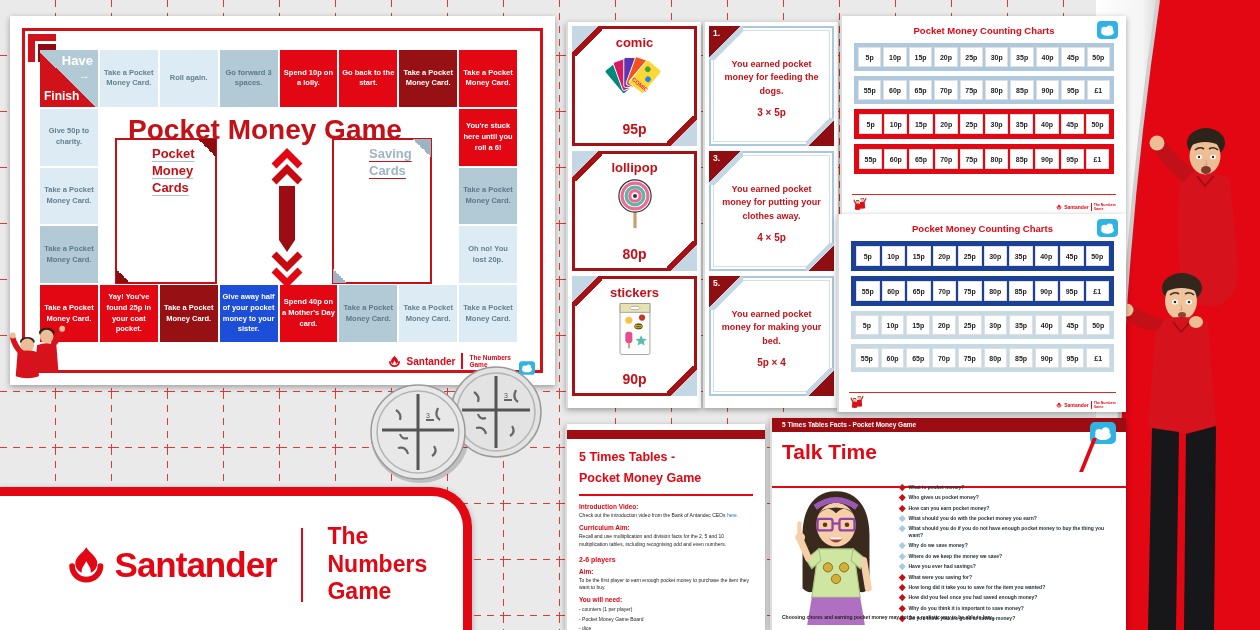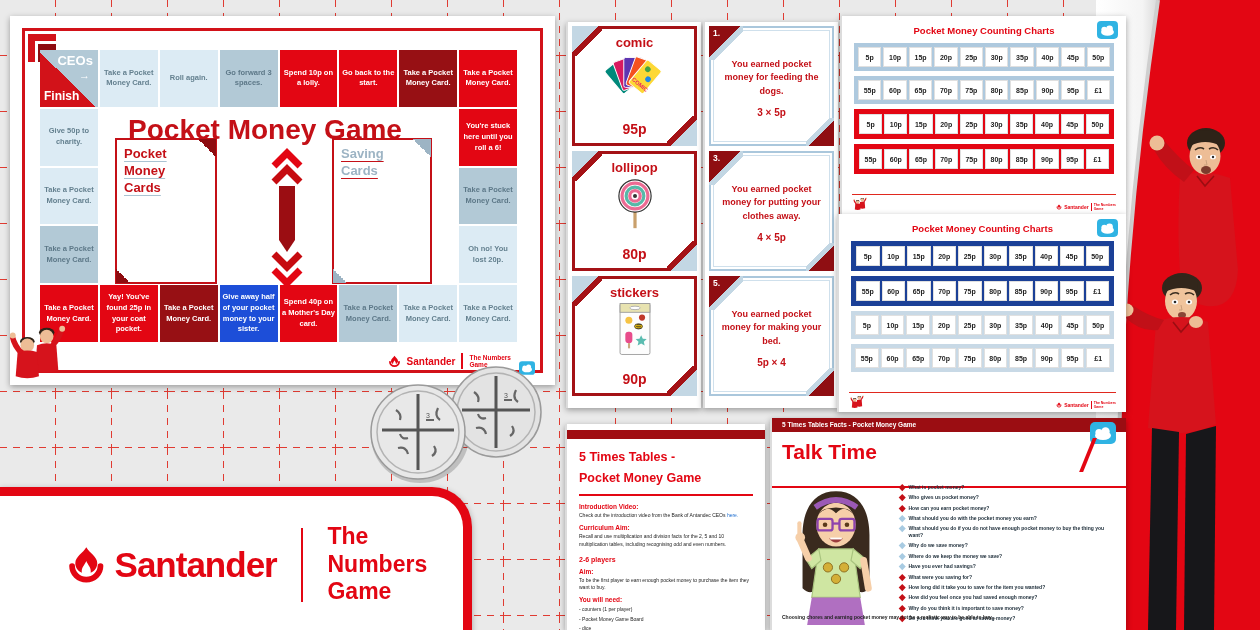--- a/index.html
+++ b/index.html
@@ -23,21 +23,21 @@
   .bcell.mid{background:#b2c9d6;color:#5d7888;}
   .bcell.red{background:#e30613;color:#fff;}
   .bcell.dark{background:#971014;color:#fff;}
   .bcell.dark2{background:#1d4ed8;color:#fff;}
   .start-cell{grid-area:1/1;position:relative;background:linear-gradient(to top right,#d21219 0 48%,#b2c9d6 48%);}
   .start-txt{position:absolute;top:3px;right:5px;color:#fff;font-weight:bold;font-size:13px;}
   .start-arrow{position:absolute;top:19px;right:8px;color:#fff;font-size:11px;font-weight:bold;}
   .finish-txt{position:absolute;bottom:4px;left:4px;color:#fff;font-weight:bold;font-size:12px;}
   .board-title{position:absolute;left:85px;top:98px;width:340px;text-align:center;
                color:#c41017;font-weight:bold;font-size:28px;z-index:3;}
-  .pbox{position:absolute;border:2.5px solid #c41017;background:#fff;z-index:2;}
+  .pbox{position:absolute;border:2.5px solid #c41017;background:#fff;z-index:2;padding-left:28px;}
   .pbox .notch-tr{position:absolute;right:-1px;top:-1px;width:18px;height:18px;}
   .pbox .notch-bl{position:absolute;left:-1px;bottom:-1px;width:14px;height:14px;}
   .pbox-left{left:105px;top:122px;width:102px;height:146px;}
   .pbox-left .notch-tr{background:linear-gradient(225deg,#8e0c10 50%,transparent 50%);}
   .pbox-left .notch-bl{background:linear-gradient(45deg,#8e0c10 50%,transparent 50%);}
   .pbox-right{left:322px;top:122px;width:100px;height:146px;}
   .pbox-right .notch-tr{background:linear-gradient(225deg,#9db4c4 50%,transparent 50%);}
   .pbox-right .notch-bl{background:linear-gradient(45deg,#9db4c4 50%,transparent 50%);}
   .pbox-label{display:inline-block;margin:6px 0 0 7px;font-weight:bold;font-size:13px;line-height:1.3;
               text-decoration:underline;text-decoration-thickness:1px;text-underline-offset:3px;}
@@ -236,21 +236,21 @@
     </symbol>
   </svg>
 
   <div class="sheet board">
     <div class="board-frame"></div>
     <div class="brk1"></div>
     <div class="brk2"></div>
 
     <div class="bgrid">
       <div class="start-cell">
-        <span class="start-txt">CEOs</span>
+        <span class="start-txt">Have</span>
         <span class="start-arrow">→</span>
         <span class="finish-txt">Finish</span>
       </div>
       <div style="display:contents">
         
       <div class="bcell light" style="grid-area:1/2">Take a Pocket Money Card.</div><div class="bcell light" style="grid-area:1/3">Roll again.</div><div class="bcell mid" style="grid-area:1/4">Go forward 3 spaces.</div><div class="bcell red" style="grid-area:1/5">Spend 10p on a lolly.</div><div class="bcell red" style="grid-area:1/6">Go back to the start.</div><div class="bcell dark" style="grid-area:1/7">Take a Pocket Money Card.</div><div class="bcell red" style="grid-area:1/8">Take a Pocket Money Card.</div><div class="bcell light" style="grid-area:2/1">Give 50p to charity.</div><div class="bcell red" style="grid-area:2/8">You're stuck here until you roll a 6!</div><div class="bcell light" style="grid-area:3/1">Take a Pocket Money Card.</div><div class="bcell mid" style="grid-area:3/8">Take a Pocket Money Card.</div><div class="bcell mid" style="grid-area:4/1">Take a Pocket Money Card.</div><div class="bcell light" style="grid-area:4/8">Oh no! You lost 20p.</div><div class="bcell red" style="grid-area:5/1">Take a Pocket Money Card.</div><div class="bcell red" style="grid-area:5/2">Yay! You've found 25p in your coat pocket.</div><div class="bcell dark" style="grid-area:5/3">Take a Pocket Money Card.</div><div class="bcell dark2" style="grid-area:5/4">Give away half of your pocket money to your sister.</div><div class="bcell red" style="grid-area:5/5">Spend 40p on a Mother's Day card.</div><div class="bcell mid" style="grid-area:5/6">Take a Pocket Money Card.</div><div class="bcell light" style="grid-area:5/7">Take a Pocket Money Card.</div><div class="bcell light" style="grid-area:5/8">Take a Pocket Money Card.</div></div>
     </div>
 
     <div class="board-title">Pocket Money Game</div>
 

